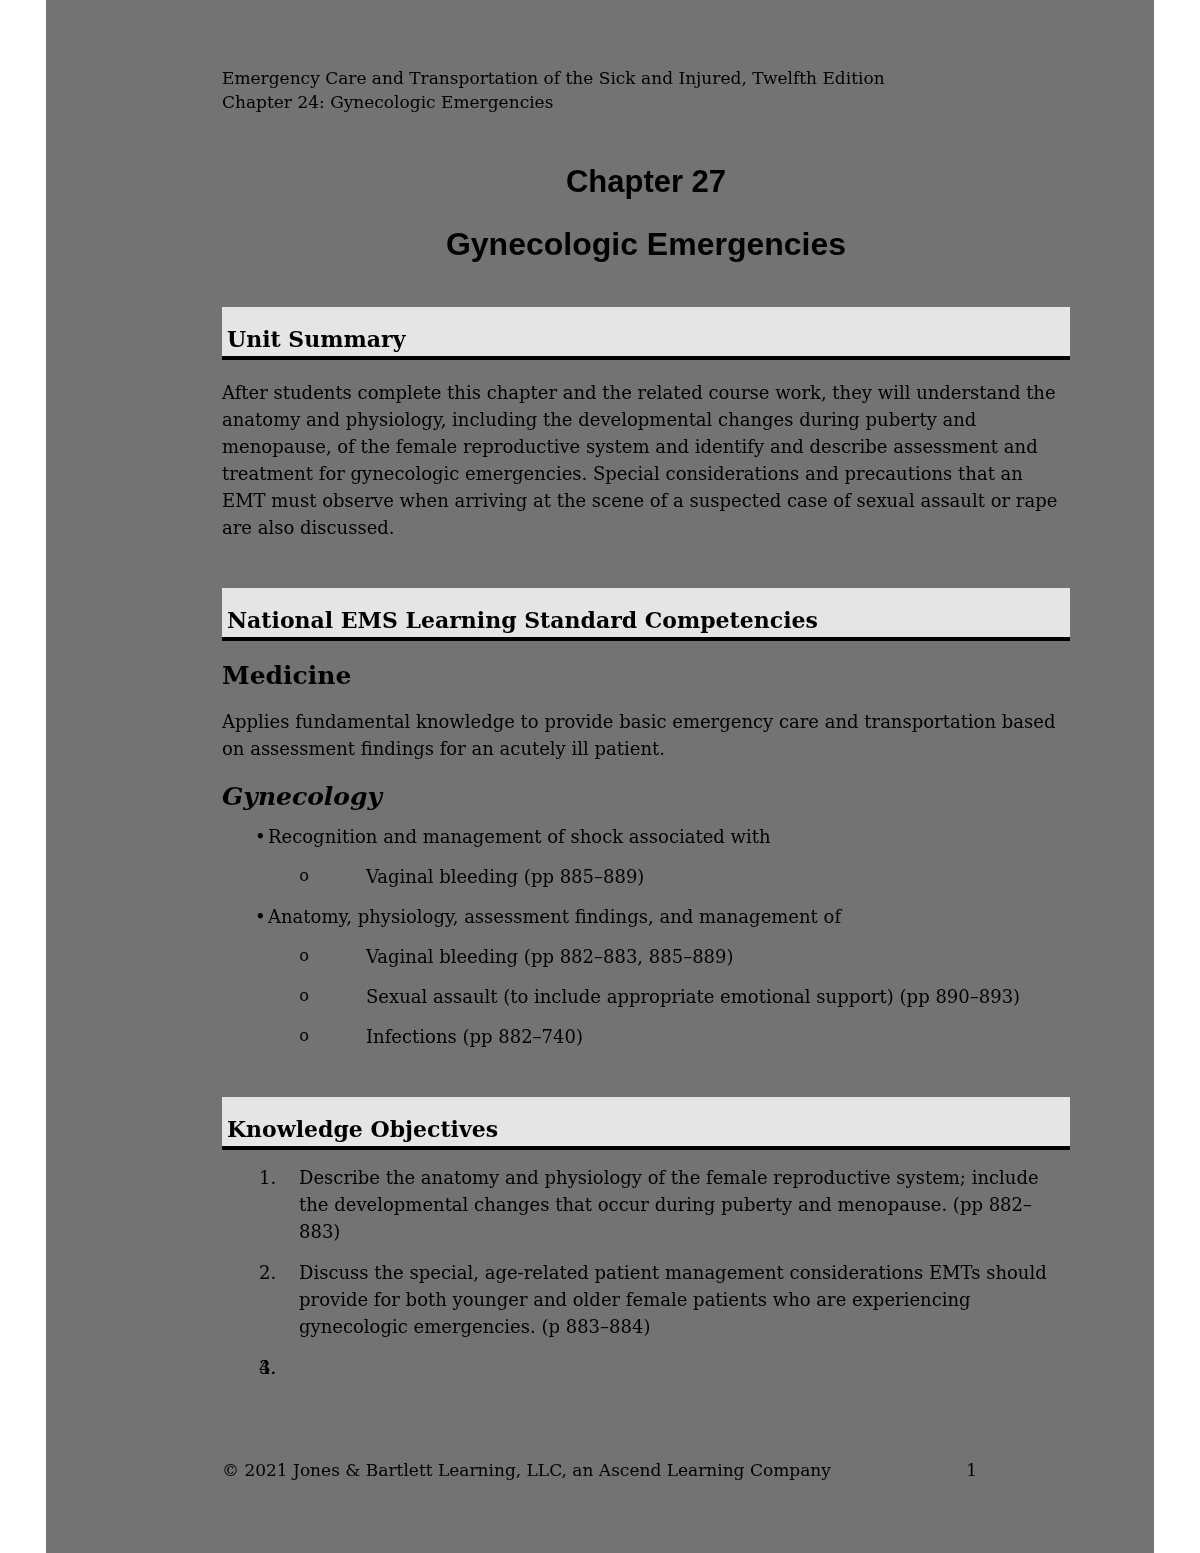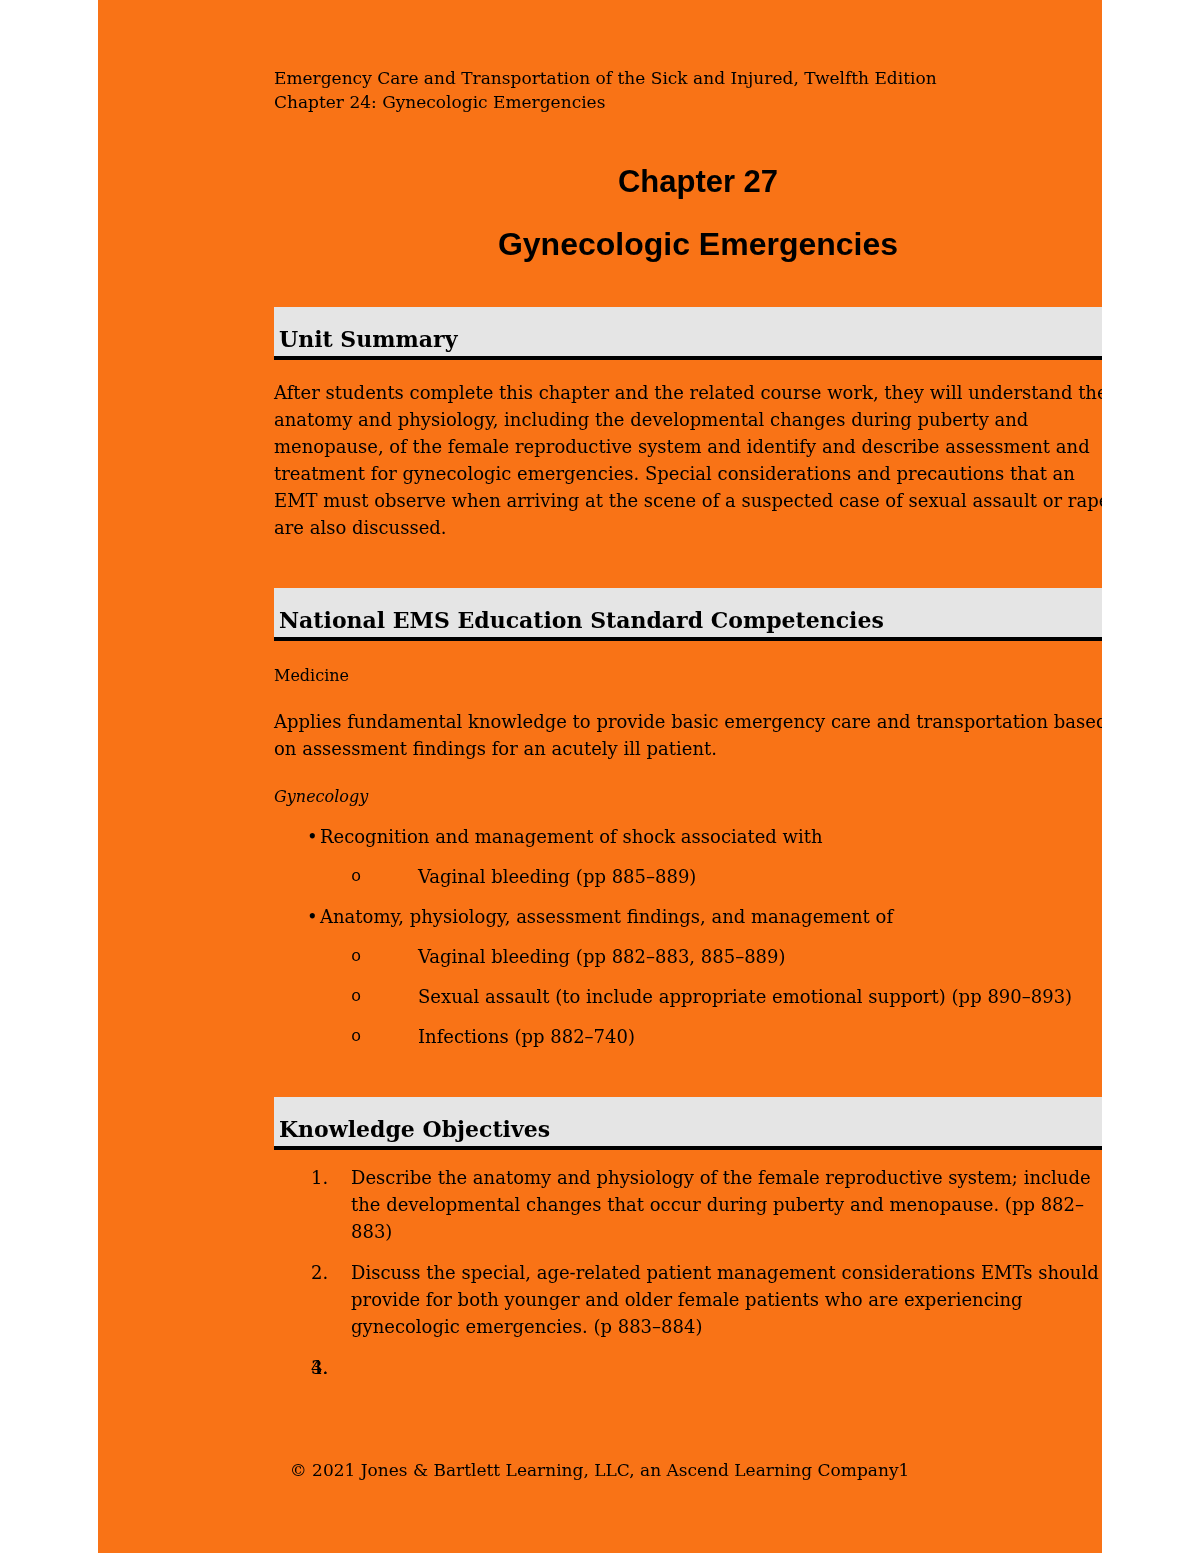--- a/index.html
+++ b/index.html
@@ -1,22 +1,22 @@
 <!DOCTYPE html>
 <html><head>
 <meta charset="utf-8">
 <style>
   * { margin: 0; padding: 0; box-sizing: border-box; }
   html, body { background: #ffffff; }
   .page {
     position: relative;
-    width: 1004px;
+    width: 1108px;
     height: 1553px;
     margin: 0 auto;
-    background: #f97316;
+    background: #737373;
     font-family: "DejaVu Serif", serif;
     color: #000000;
     overflow: hidden;
   }
   .content {
     position: absolute;
     left: 176px;
     top: 66px;
     width: 848px;
   }
@@ -49,23 +49,23 @@
     font-size: 22px;
     line-height: 27px;
   }
   .para {
     margin-top: 19px;
     font-size: 18px;
     line-height: 27px;
   }
   .subhead {
     margin-top: 21px;
-    font-size: 16px;
+    font-size: 25px;
     line-height: 27px;
-    font-weight: normal;
+    font-weight: bold;
   }
   .subhead.italic { font-style: italic; }
   .list { margin-top: 3px; }
   .li {
     position: relative;
     margin-top: 13px;
     font-size: 18px;
     line-height: 27px;
   }
   .li.l1 { padding-left: 46px; }
@@ -83,21 +83,21 @@
     font-size: 18px;
     line-height: 27px;
   }
   .obj .num { position: absolute; left: 37px; top: 0; }
   .doc-footer {
     position: absolute;
     left: 176px;
     right: 177px;
     bottom: 72px;
     display: flex;
-    justify-content: center;
+    justify-content: space-between;
     font-size: 17px;
     line-height: 22px;
   }
 </style>
 </head>
 <body>
 
 <div class="page">
   <div class="content">
 
@@ -105,21 +105,21 @@
       <div>Emergency Care and Transportation of the Sick and Injured, Twelfth Edition</div>
       <div>Chapter 24: Gynecologic Emergencies</div>
     </div>
 
     <div class="chapter-title">Chapter 27</div>
     <div class="chapter-subtitle">Gynecologic Emergencies</div>
 
     <div class="section-bar">Unit Summary</div>
     <div class="para">After students complete this chapter and the related course work, they will understand the anatomy and physiology, including the developmental changes during puberty and menopause, of the female reproductive system and identify and describe assessment and treatment for gynecologic emergencies. Special considerations and precautions that an EMT must observe when arriving at the scene of a suspected case of sexual assault or rape are also discussed.</div>
 
-    <div class="section-bar">National EMS Education Standard Competencies</div>
+    <div class="section-bar">National EMS Learning Standard Competencies</div>
     <div class="subhead">Medicine</div>
     <div class="para">Applies fundamental knowledge to provide basic emergency care and transportation based on assessment findings for an acutely ill patient.</div>
     <div class="subhead italic">Gynecology</div>
 
     <div class="list">
       <div class="li l1">
         <span class="mk">•</span>
         <span>Recognition and management of shock associated with</span>
       </div>
       <div class="li l2">

